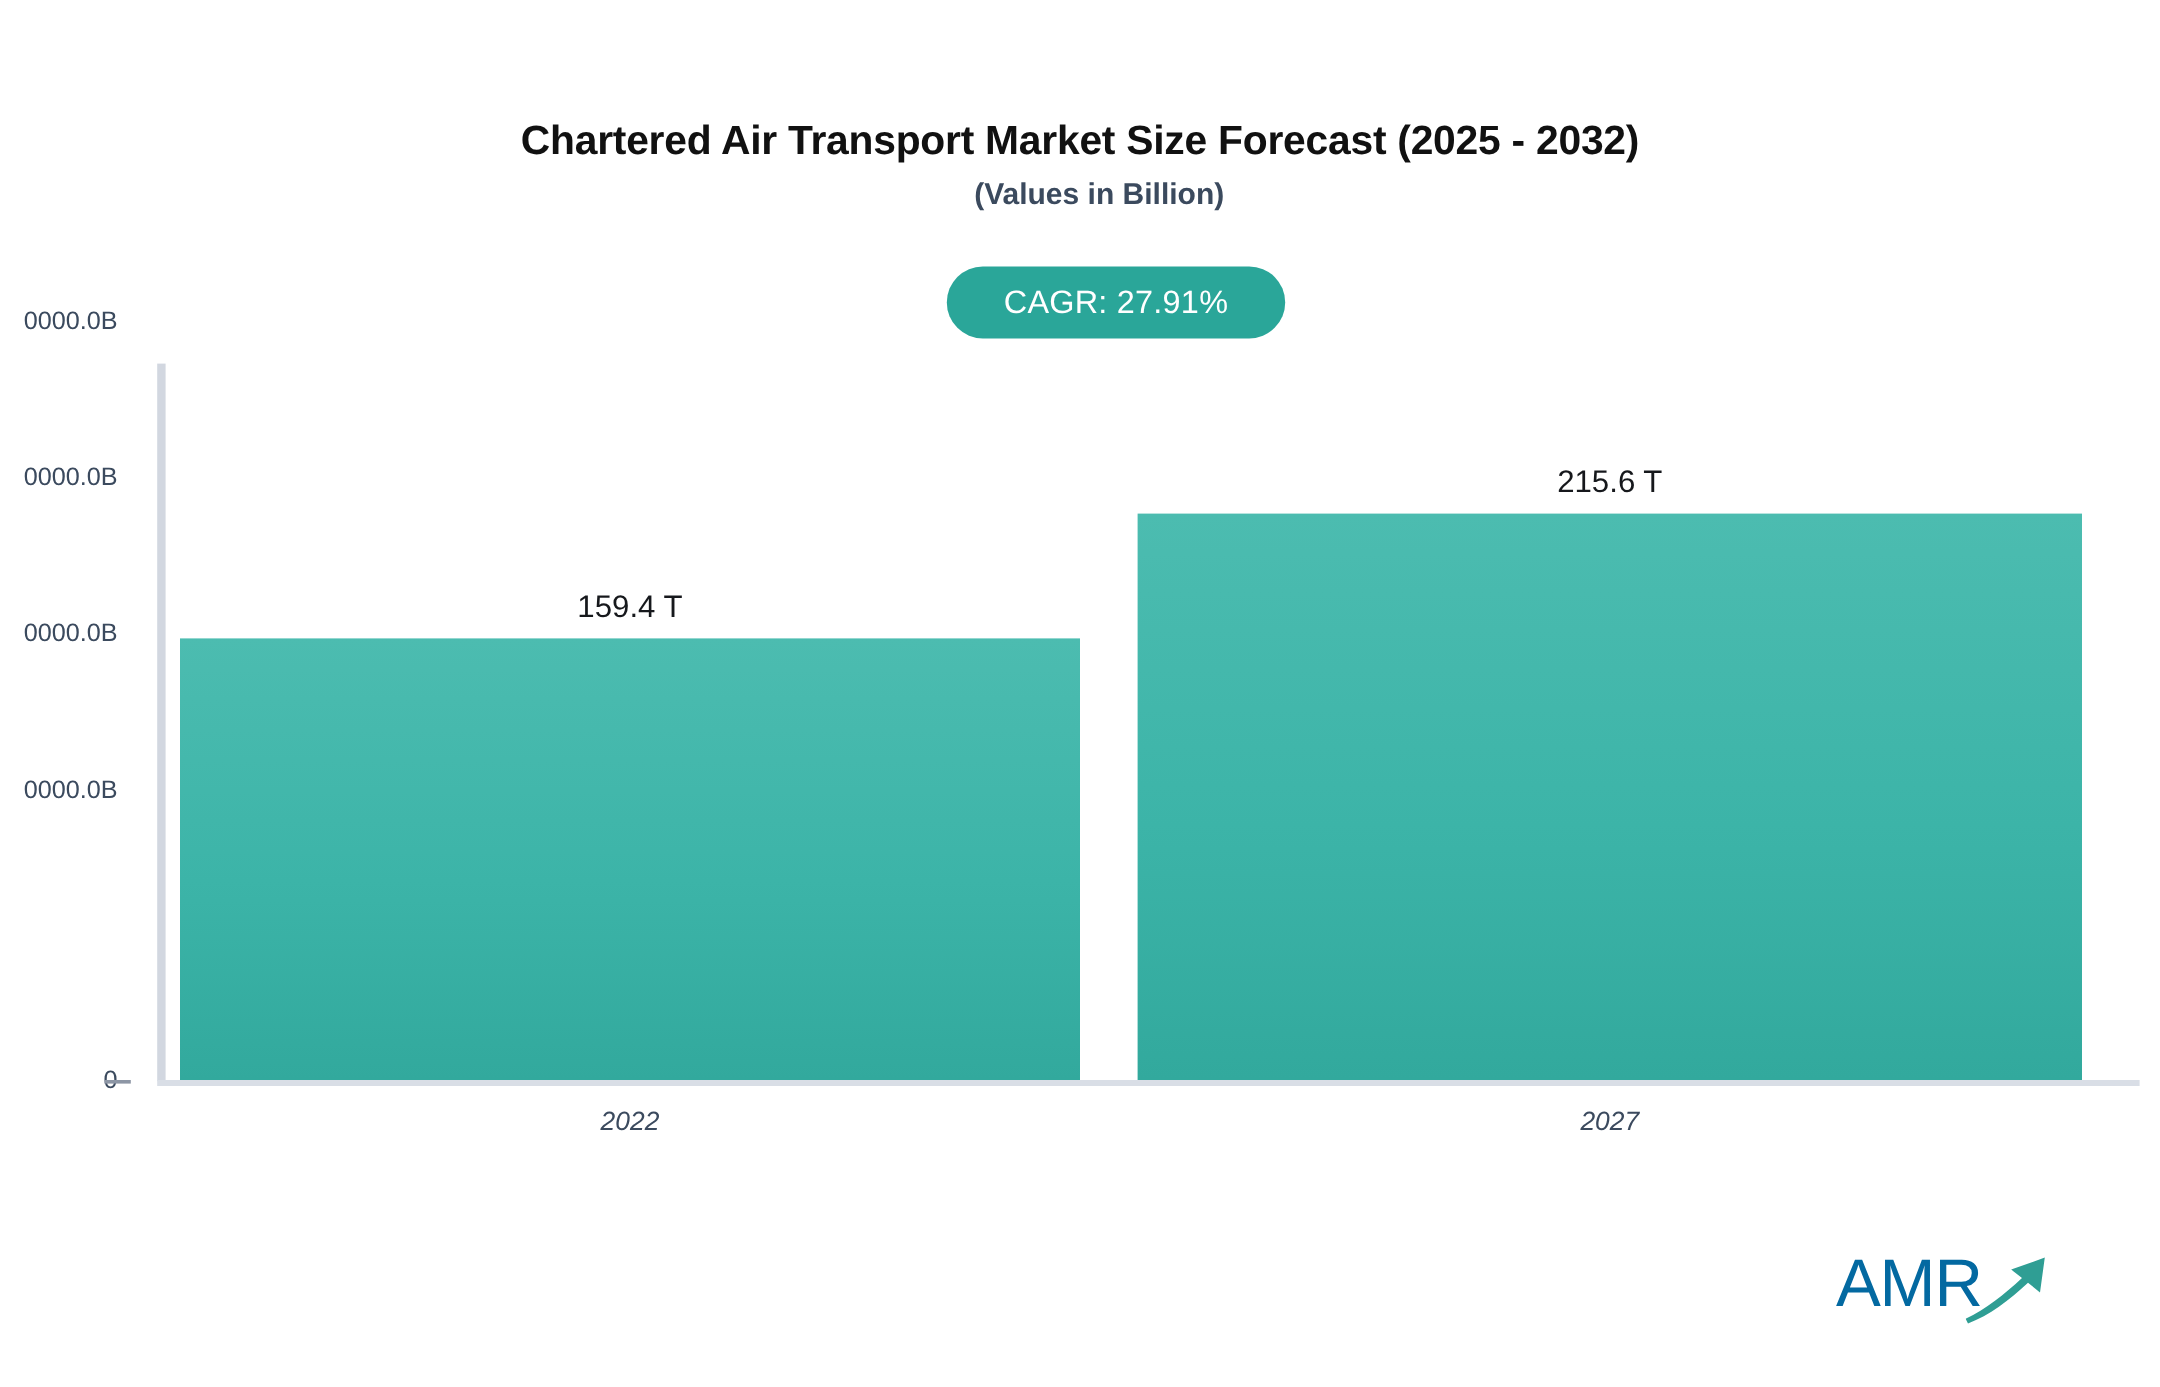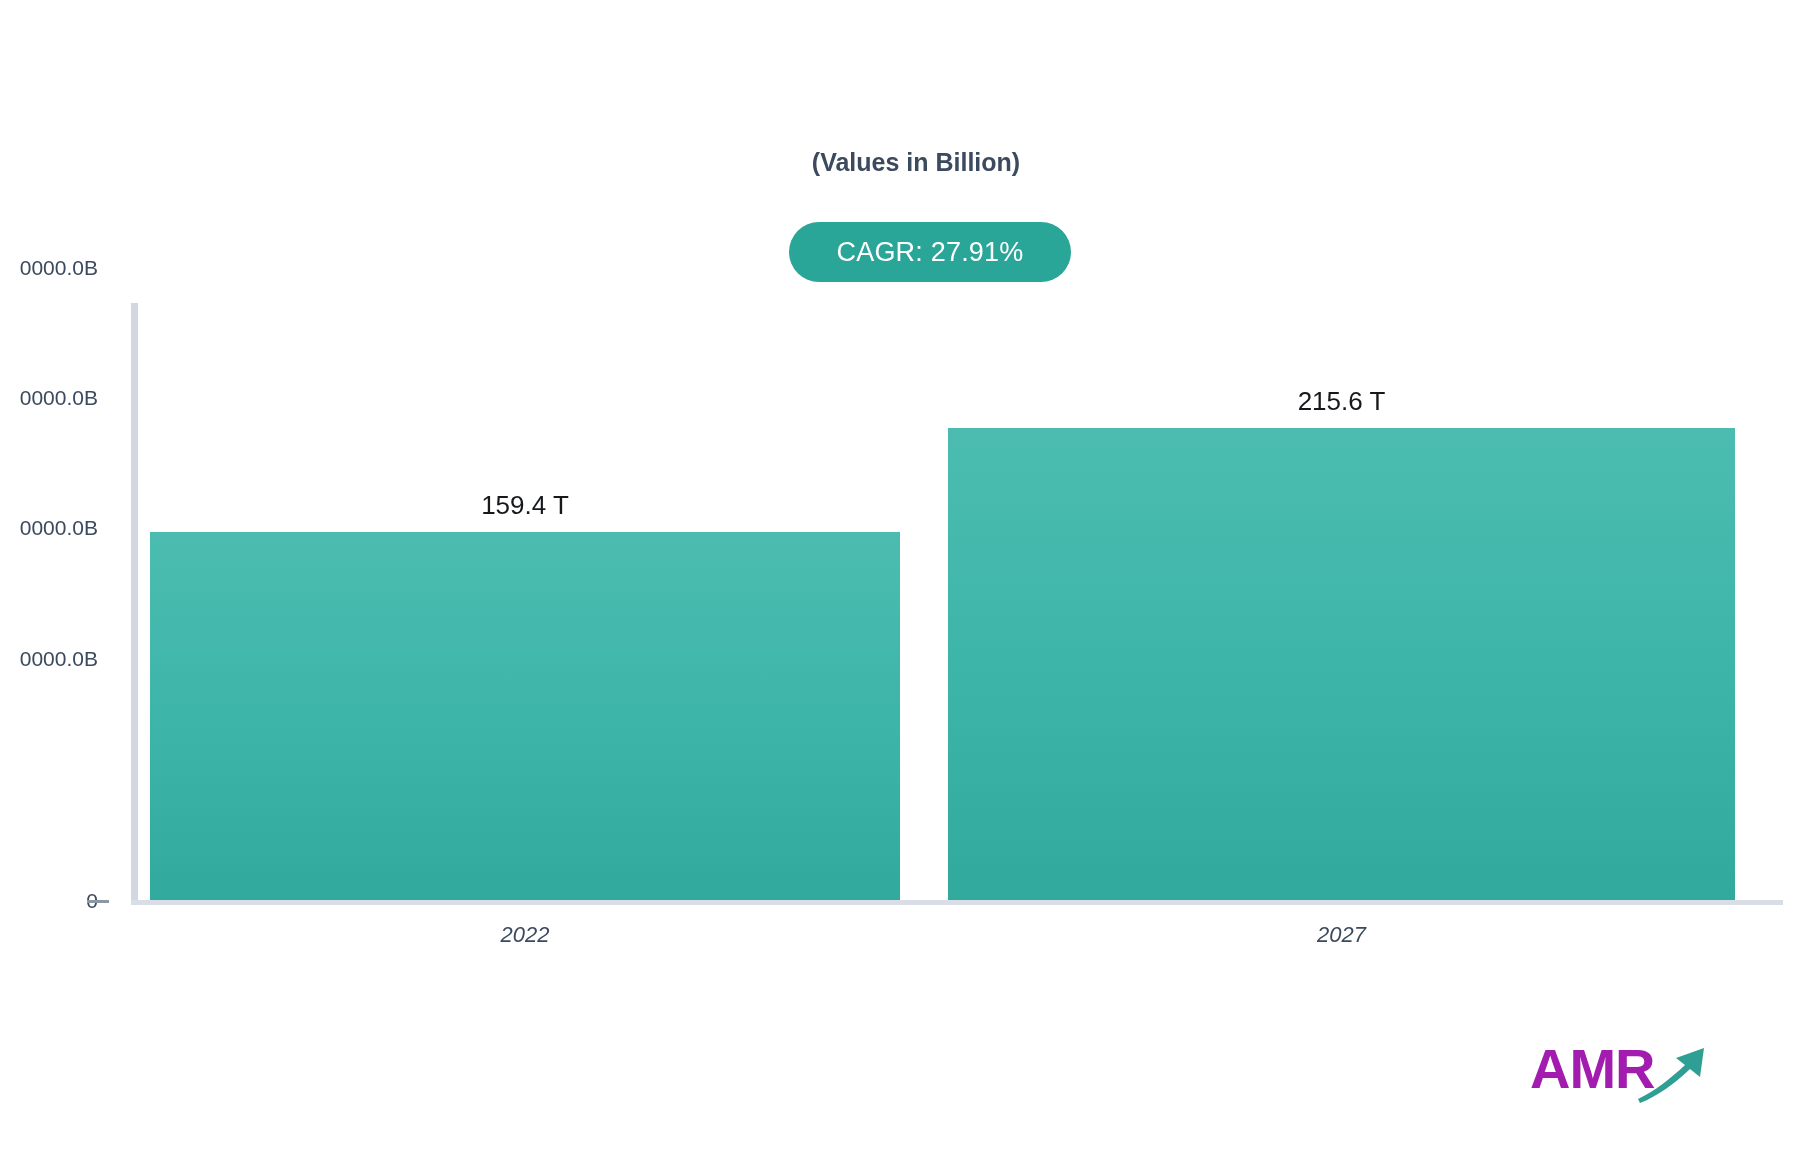--- a/index.html
+++ b/index.html
@@ -116,34 +116,35 @@
   
   .amr-logo {
     position:absolute;
     left:1530px; top:1040px;
     width:200px; height:76px;
   }
   .amr-text {
     position:absolute;
     left:0; top:-4px;
     font-size:56px;
-    font-weight:bold;
-    color:#a21caf;
+    font-weight:normal;
+    color:#0369a1;
     letter-spacing:-1px;
   }
   .amr-arrow {
     position:absolute;
     left:108px; top:6px;
   }
 </style>
 </head>
 <body>
 
 <div class="canvas">
 
+  <div class="chart-title">Chartered Air Transport Market Size Forecast (2025 - 2032)</div>
   <div class="chart-subtitle">(Values in Billion)</div>
 
   <div class="cagr-badge">
     <span class="cagr-badge-label">CAGR: 27.91%</span>
   </div>
 
   <div class="plot">
 
     <div class="y-axis-line"></div>
     <div class="x-axis-line"></div>

